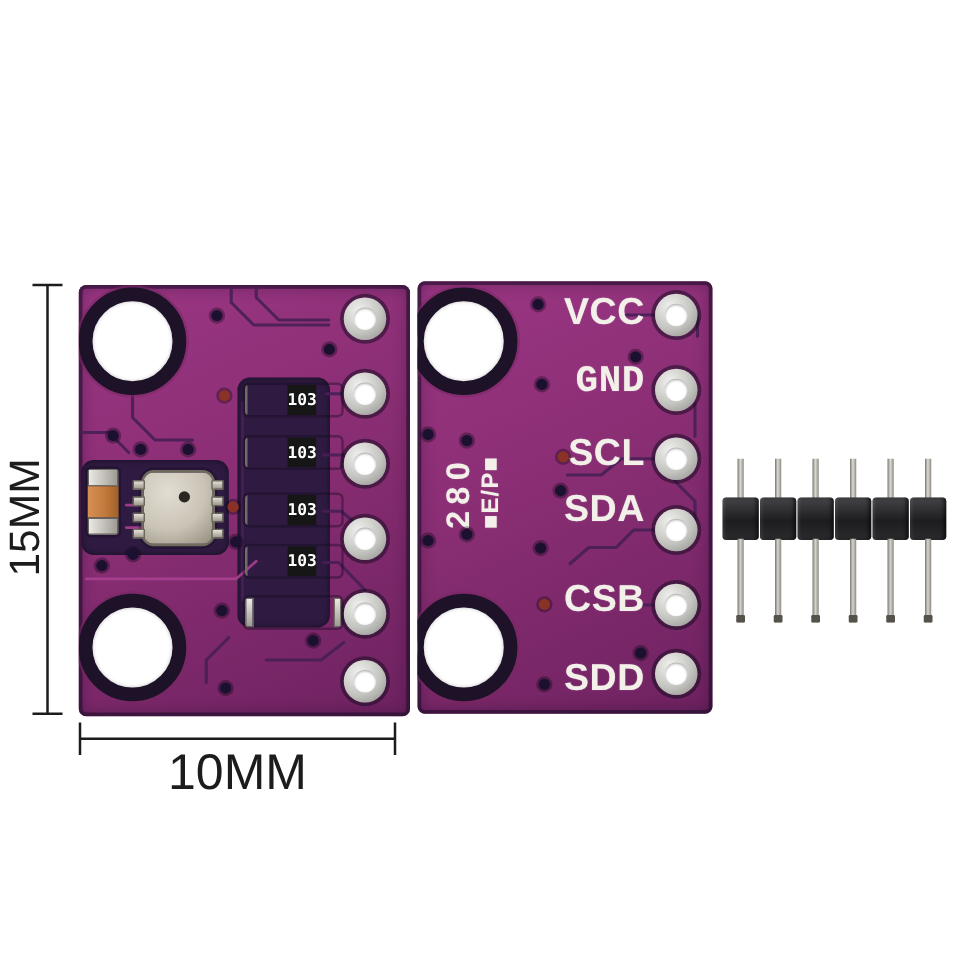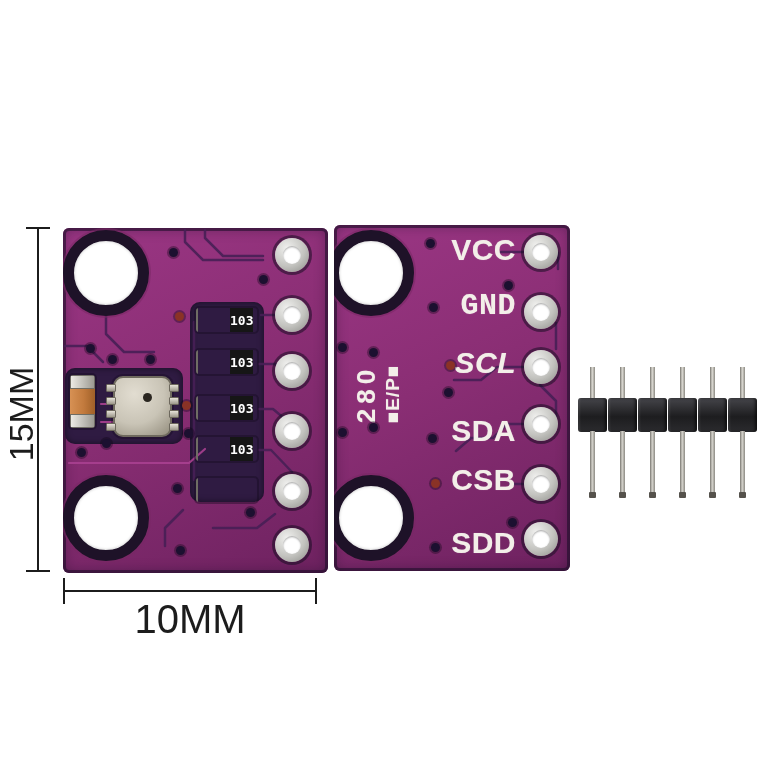--- a/index.html
+++ b/index.html
@@ -46,21 +46,21 @@
 
   
   .sensor{position:absolute;border-radius:10px;
           background:radial-gradient(circle at 35% 28%,#e2ddd1,var(--sensor-metal) 55%,#938d7d);
           border:2px solid #6f6a5e;box-shadow:0 0 0 2px rgba(20,10,30,.35);}
   .sensor-hole{position:absolute;width:9px;height:9px;border-radius:50%;background:#2a2620;}
   .leg{position:absolute;width:8px;height:6px;background:linear-gradient(180deg,#e6e2d8,#9d988b);
        border:1px solid #6d685d;border-radius:1px;}
 
   
-  .resistor{position:absolute;display:flex;height:24px;width:61px;border-radius:3px;overflow:hidden;
+  .resistor{position:absolute;display:flex;height:24px;width:77px;border-radius:3px;overflow:hidden;
             box-shadow:0 0 0 2px rgba(20,10,30,.4);gap:32px;}
   .rcap{width:12px;background:linear-gradient(180deg,#eceae4,#9c9a92);border:1px solid #6f6d64;}
   .rbody{flex:1;background:var(--resistor-body);color:#fff;display:flex;align-items:center;justify-content:center;
          font:bold 13px "DejaVu Sans Mono",monospace;letter-spacing:0;}
   .rbody.orange{background:linear-gradient(180deg,#d79154,var(--cap-orange) 55%,#a06028);}
   .cap-v{position:absolute;width:25px;height:53px;border-radius:3px;overflow:hidden;display:flex;flex-direction:column;
          box-shadow:0 0 0 2px rgba(20,10,30,.4);}
   .cap-v .vcap{height:12px;background:linear-gradient(90deg,#eceae4,#9c9a92);border:1px solid #6f6d64;}
   .cap-v .vbody{flex:1;background:linear-gradient(90deg,#d79154,var(--cap-orange) 55%,#a06028);}
 
@@ -236,22 +236,22 @@
       </div>
     <div class="pad" style="left:190px;top:242px;">
         <div class="pad-hole"></div>
       </div>
     <div class="pad" style="left:190px;top:297px;">
         <div class="pad-hole"></div>
       </div>
 
     <div class="pin-label" style="top:8px;">VCC</div>
     <div class="pin-label" style="top:64px;font-family:Liberation Mono, monospace;">GND</div>
-    <div class="pin-label" style="top:121px;font-style:italic;">SCL</div>
-    <div class="pin-label" style="top:189px;">SDA</div>
+    <div class="pin-label" style="top:121px;">SCL</div>
+    <div class="pin-label" style="top:166px;">SDA</div>
     <div class="pin-label" style="top:238px;">CSB</div>
     <div class="pin-label" style="top:301px;">SDD</div>
 
     <div class="silk-block" style="left:44px;top:169px;">
       <div class="silk-line1">280</div>
       <div class="silk-line2">■E/P■</div>
     </div>
 
     <div class="via" style="left:92px;top:14px;"></div>
     <div class="via" style="left:170px;top:56px;"></div>

